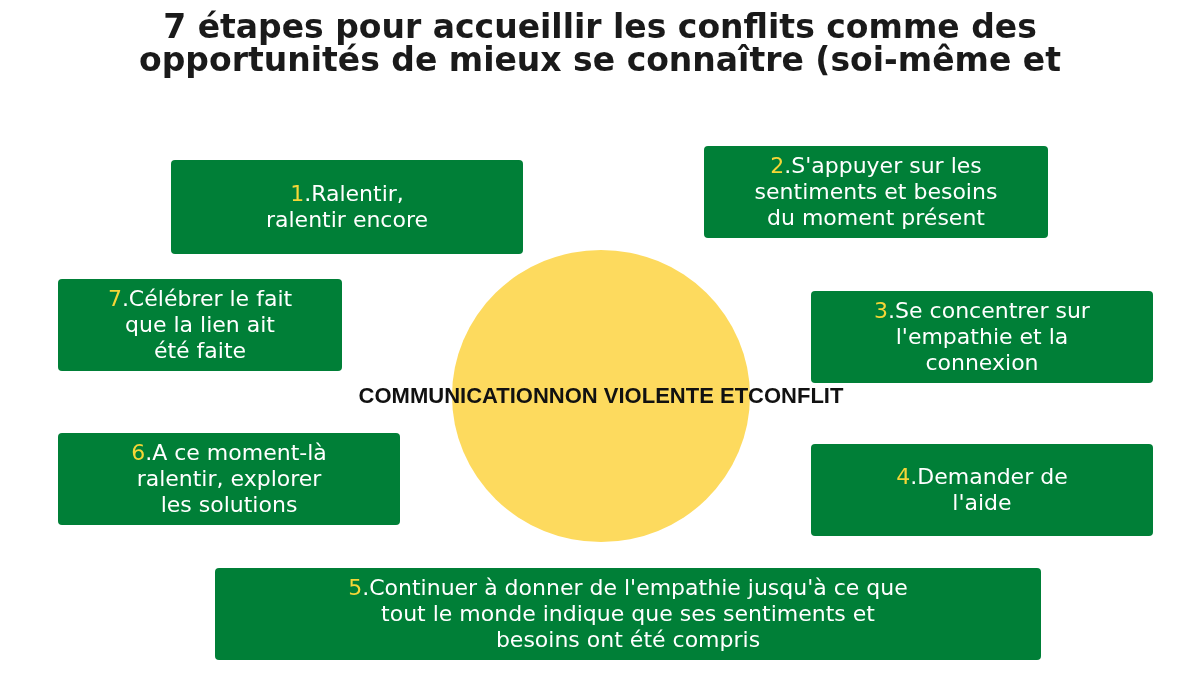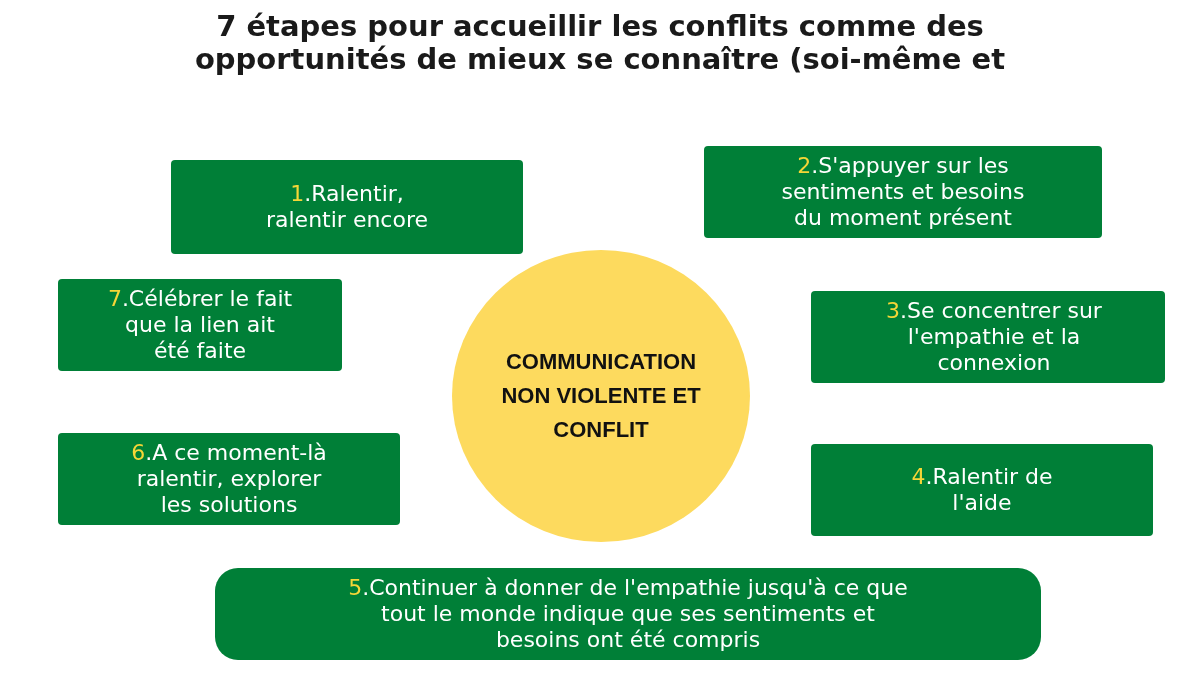--- a/index.html
+++ b/index.html
@@ -1,69 +1,69 @@
 <!DOCTYPE html>
 <html><head>
   <meta charset="utf-8">
   <style>
     html, body { margin:0; padding:0; }
     body { width:1200px; height:675px; background:#ffffff; position:relative; overflow:hidden; font-family:"DejaVu Sans", sans-serif; }
-    .title { position:absolute; left:0; top:10px; width:1200px; text-align:center; font-family:"DejaVu Sans", sans-serif; font-weight:bold; font-size:29px; line-height:33px; color:#1a1a1a; }
+    .title { position:absolute; left:0; top:10px; width:1200px; text-align:center; font-family:"DejaVu Sans", sans-serif; font-weight:bold; font-size:33px; line-height:33px; color:#1a1a1a; }
     .title div { white-space:nowrap; }
     .box { position:absolute; background:#007f37; border-radius:4px; color:#ffffff; display:flex; flex-direction:column; align-items:center; justify-content:center; text-align:center; font-family:"DejaVu Sans", sans-serif; font-size:22px; line-height:26px; }
     .box .line { white-space:nowrap; }
     .num { color:#f5d637; }
-    .circle { position:absolute; left:452px; top:250px; width:298px; height:292px; border-radius:50%; background:#fdda5e; display:flex; flex-direction:column; align-items:center; justify-content:center; text-align:center; font-family:"Liberation Sans", sans-serif; font-weight:bold; font-size:22px; line-height:34px; color:#111111; }
+    .circle { position:absolute; left:452px; top:250px; width:298px; height:292px; border-radius:50%; background:#fdda5e; display:flex; align-items:center; justify-content:center; text-align:center; font-family:"Liberation Sans", sans-serif; font-weight:bold; font-size:22px; line-height:34px; color:#111111; }
     .circle div { white-space:nowrap; }
   </style>
 </head>
 <body>
 
 <div class="title">
   <div>7 étapes pour accueillir les conflits comme des</div>
   <div>opportunités de mieux se connaître (soi-même et</div>
 </div>
 
 <div class="box" style="left:171px; top:160px; width:352px; height:94px;">
   <div class="line"><span class="num">1</span><span>.Ralentir,</span></div>
   <div class="line">ralentir encore</div>
 </div>
 
-<div class="box" style="left:704px; top:146px; width:398px; height:92px;">
+<div class="box" style="left:704px; top:146px; width:344px; height:92px;">
   <div class="line"><span class="num">2</span><span>.S'appuyer sur les</span></div>
   <div class="line">sentiments et besoins</div>
   <div class="line">du moment présent</div>
 </div>
 
 <div class="box" style="left:58px; top:279px; width:284px; height:92px;">
   <div class="line"><span class="num">7</span><span>.Célébrer le fait</span></div>
   <div class="line">que la lien ait</div>
   <div class="line">été faite</div>
 </div>
 
-<div class="box" style="left:811px; top:291px; width:342px; height:92px;padding-left:12px;">
+<div class="box" style="left:811px; top:291px; width:342px; height:92px;">
   <div class="line"><span class="num">3</span><span>.Se concentrer sur</span></div>
   <div class="line">l'empathie et la</div>
   <div class="line">connexion</div>
 </div>
 
 <div class="circle">
   <div>COMMUNICATION</div>
   <div>NON VIOLENTE ET</div>
   <div>CONFLIT</div>
 </div>
 
 <div class="box" style="left:58px; top:433px; width:342px; height:92px;align-items:center;">
   <div class="line"><span class="num">6</span><span>.A ce moment-là</span></div>
   <div class="line">ralentir, explorer</div>
   <div class="line">les solutions</div>
 </div>
 
 <div class="box" style="left:811px; top:444px; width:342px; height:92px;">
-  <div class="line"><span class="num">4</span><span>.Ralentir de</span></div>
+  <div class="line"><span class="num">4</span><span>.Demander de</span></div>
   <div class="line">l'aide</div>
 </div>
 
-<div class="box" style="left:215px; top:568px; width:826px; height:92px;border-radius:23px;">
+<div class="box" style="left:215px; top:568px; width:826px; height:92px;">
   <div class="line"><span class="num">5</span><span>.Continuer à donner de l'empathie jusqu'à ce que</span></div>
   <div class="line">tout le monde indique que ses sentiments et</div>
   <div class="line">besoins ont été compris</div>
 </div>
 
 </body></html>

